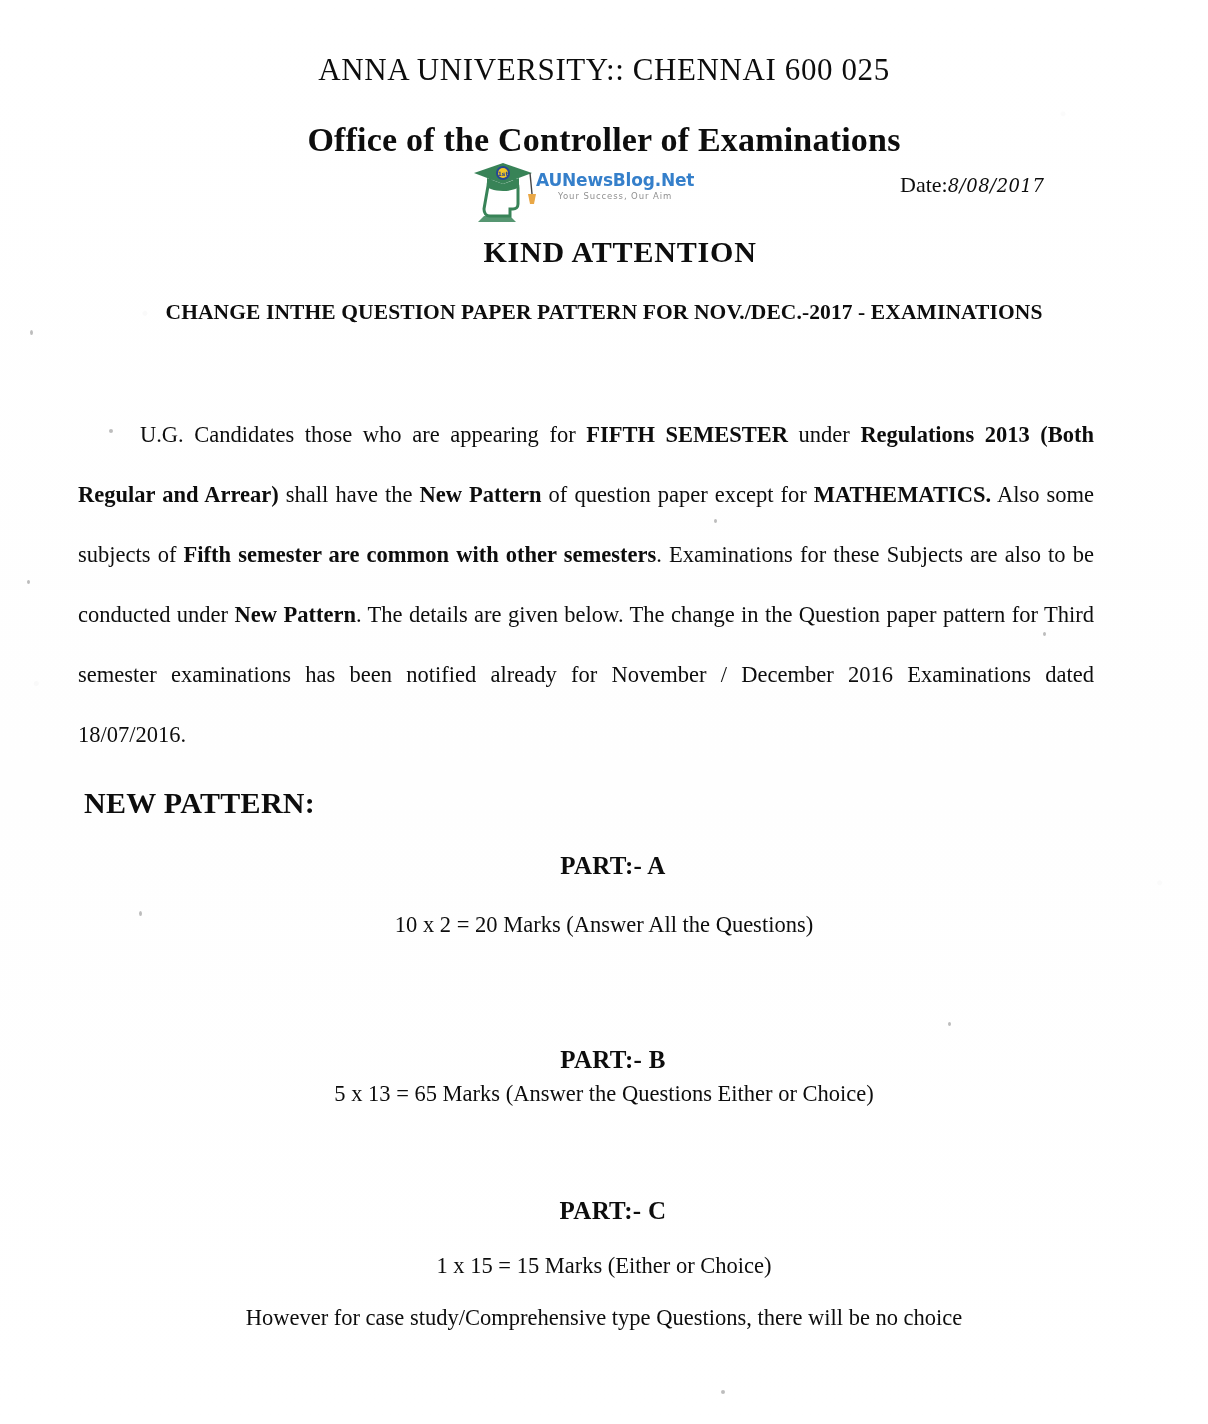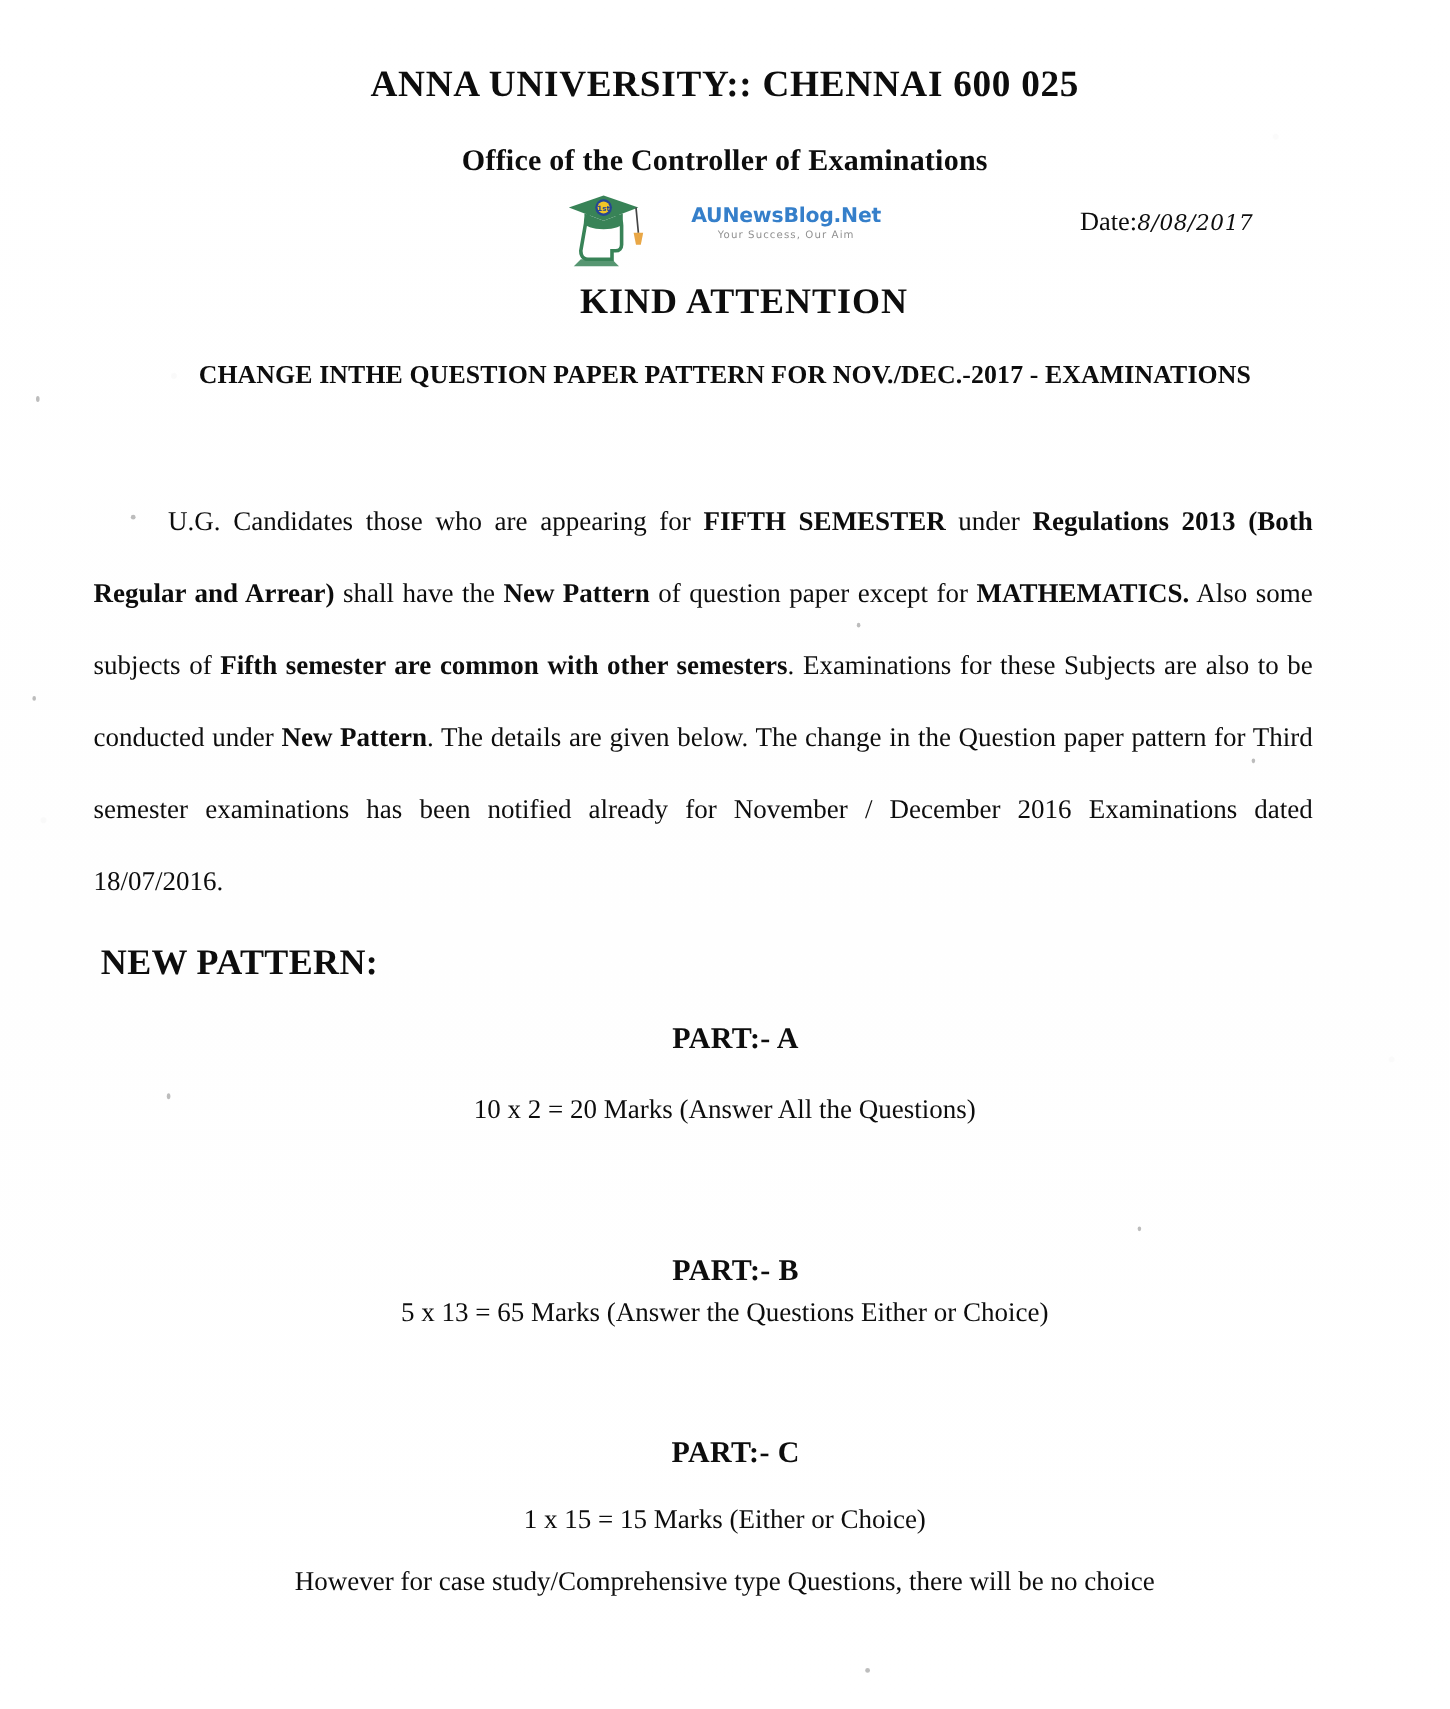--- a/index.html
+++ b/index.html
@@ -39,30 +39,30 @@
     padding: 0;
   }
 
   
   .univ-title {
     position: absolute;
     top: 52px;
     left: 0; right: 0;
     text-align: center;
     font-size: 31px;
-    font-weight: bold;
+    font-weight: normal;
     letter-spacing: 0.6px;
     font-family: "Liberation Serif", "DejaVu Serif", serif;
   }
   .office-title {
     position: absolute;
     top: 121px;
     left: 0; right: 0;
     text-align: center;
-    font-size: 25px;
+    font-size: 34px;
     font-weight: bold;
     letter-spacing: 0.2px;
   }
 
   
   .date-line {
     position: absolute;
     top: 172px;
     left: 900px;
     font-size: 22px;
@@ -88,21 +88,20 @@
   .logo-mark {
     position: absolute;
     top: 0; left: 0;
     width: 72px; height: 62px;
   }
   .logo-text {
     position: absolute;
     left: 66px;
     top: 12px;
     line-height: 1;
-    margin-left: 40px;
   }
   .logo-name {
     font-family: "DejaVu Sans", sans-serif;
     font-size: 17px;
     font-weight: bold;
     color: #2b79c8;
     letter-spacing: -0.2px;
     white-space: nowrap;
   }
   .logo-tag {

